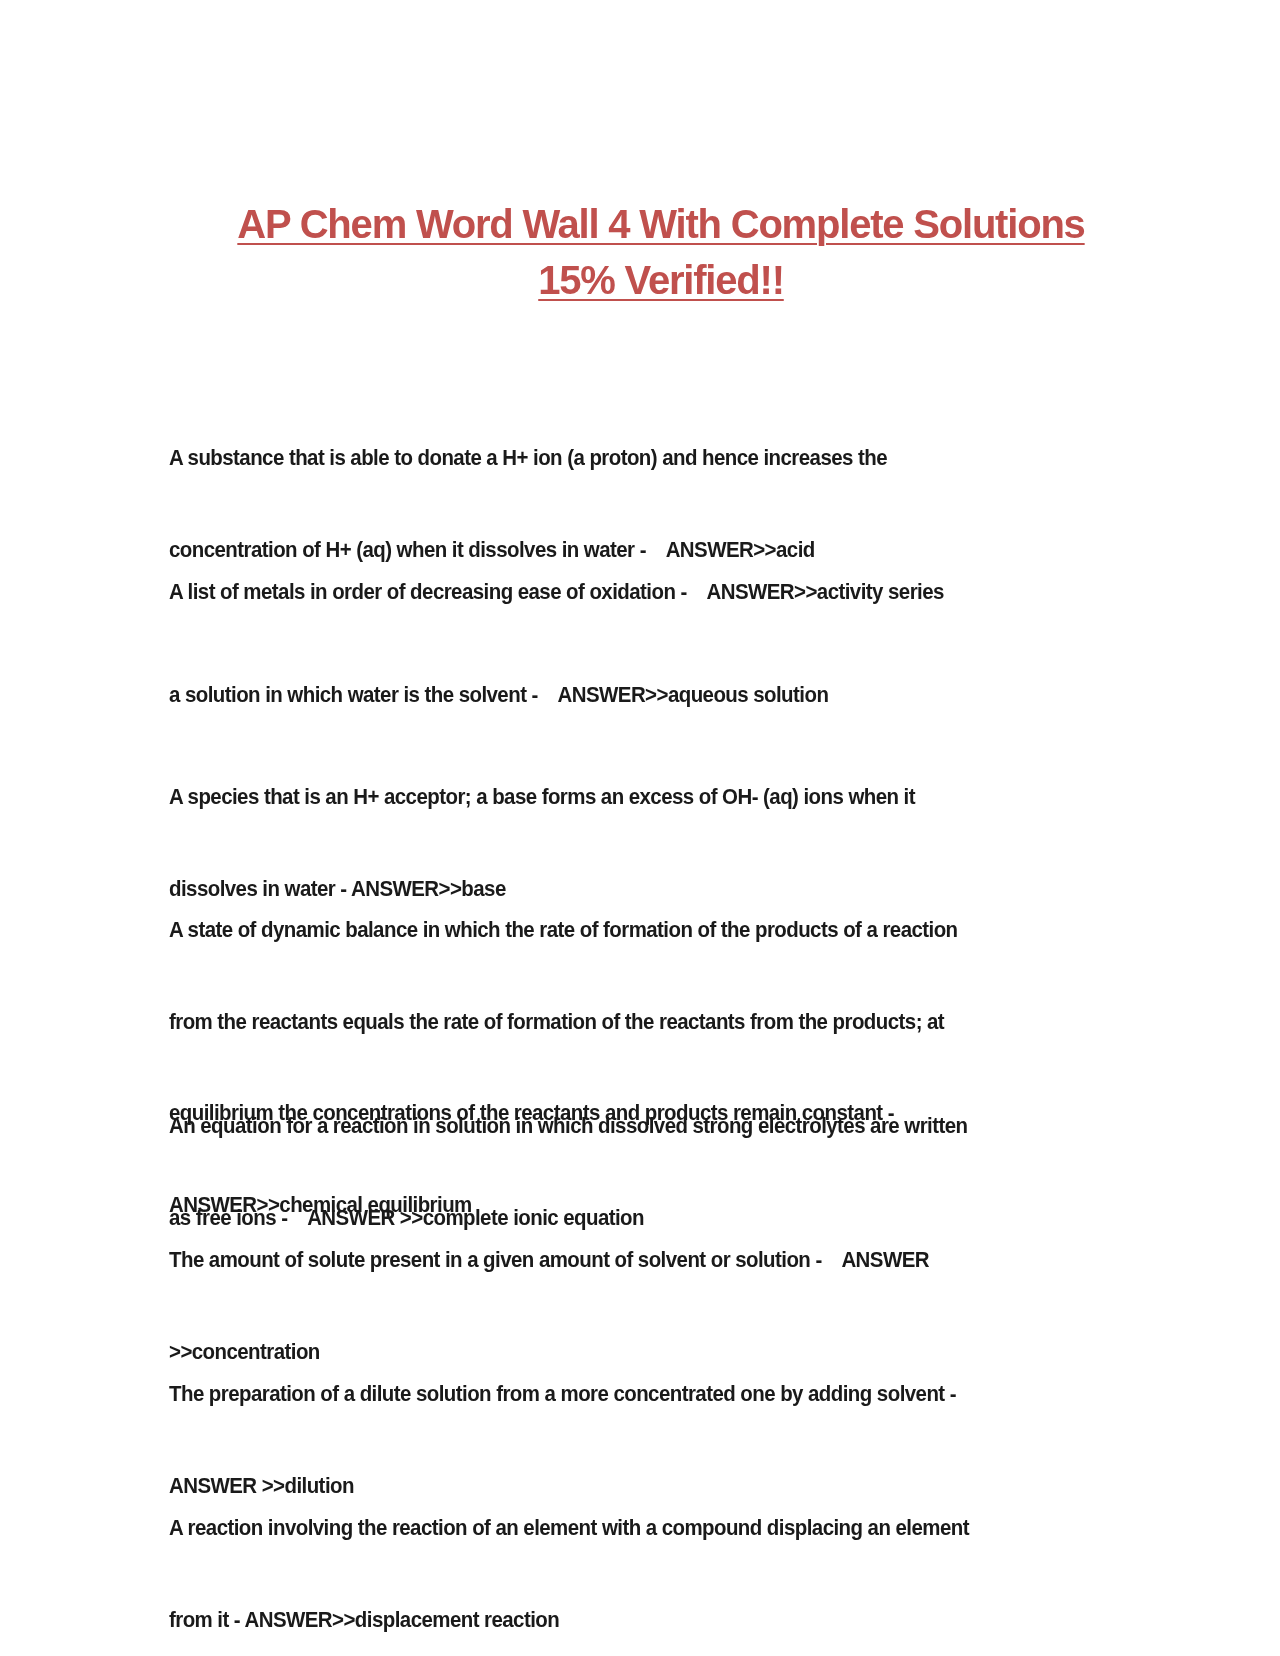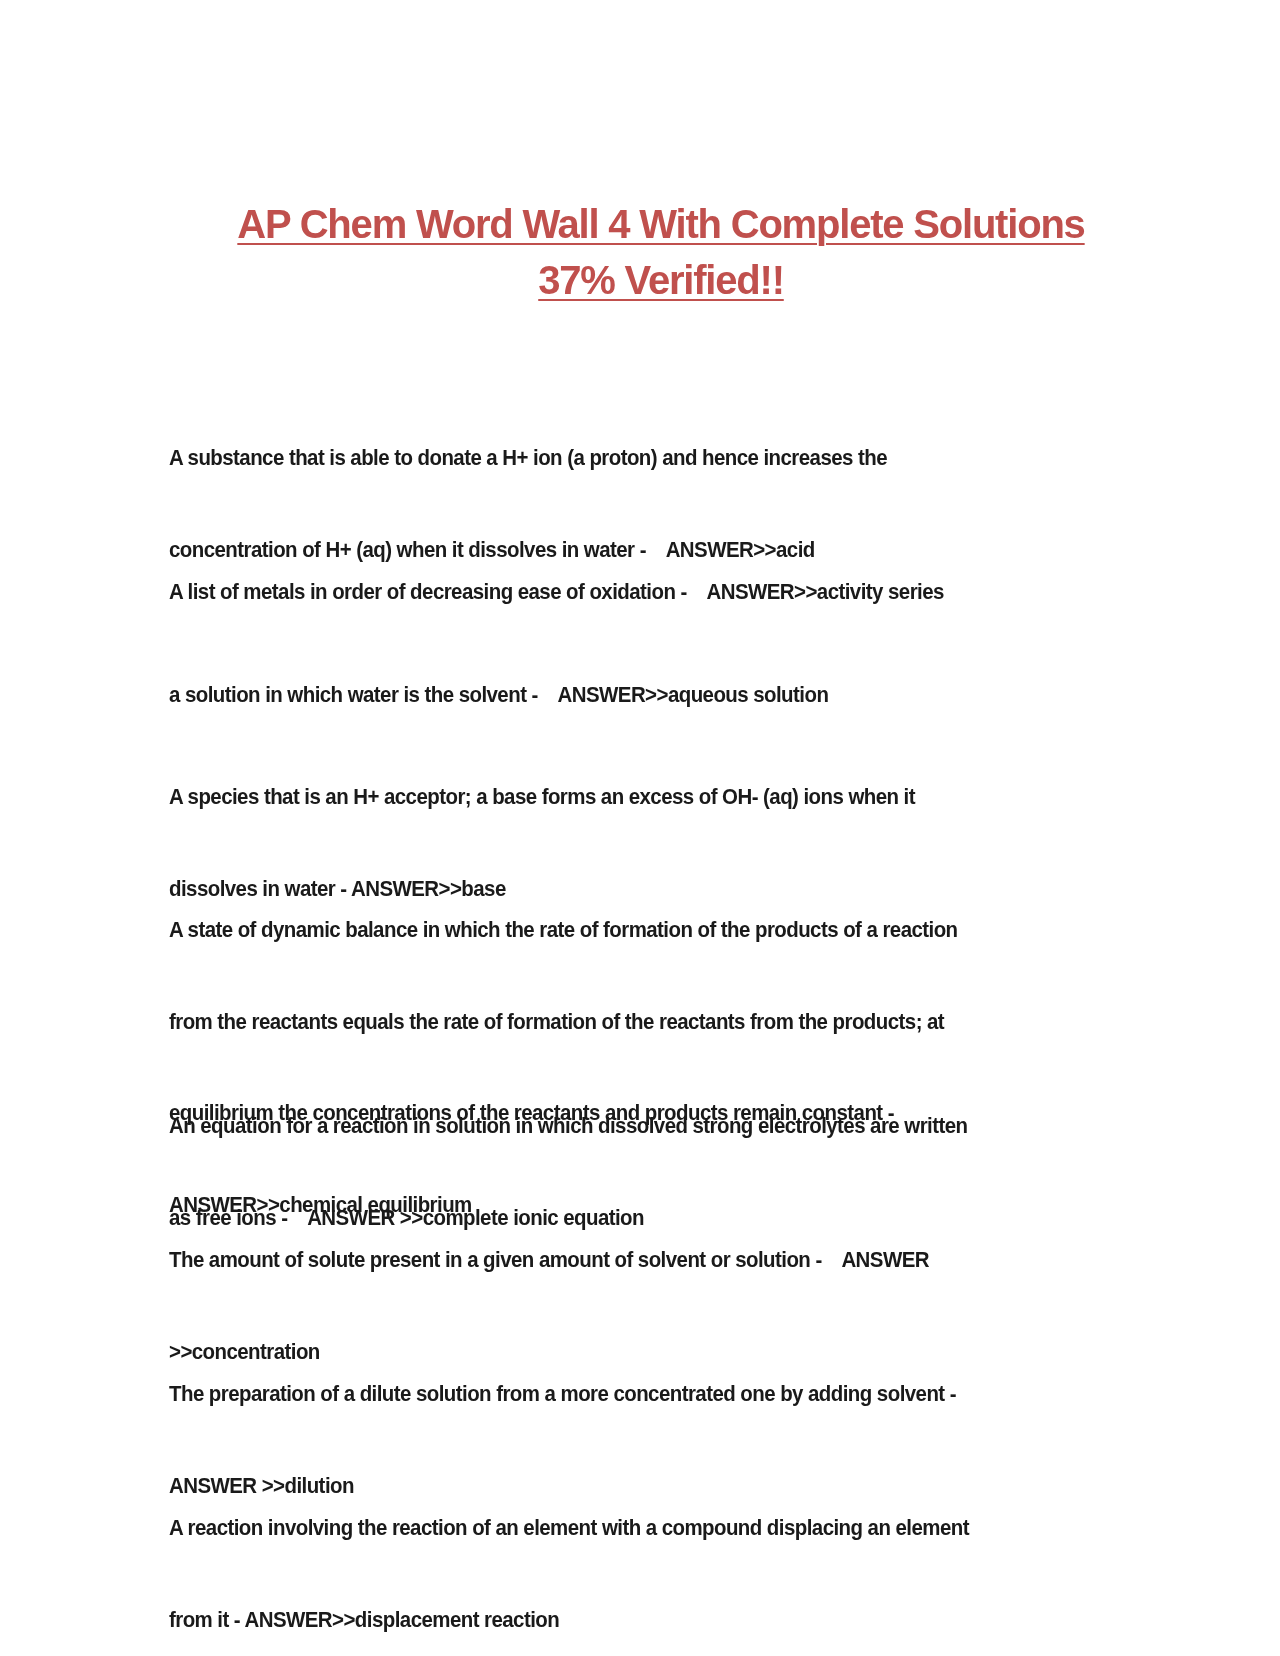--- a/index.html
+++ b/index.html
@@ -54,21 +54,21 @@
   }
   .item .line { display: block; }
 </style>
 </head>
 <body>
 
 <div class="page">
 
   <div class="title">
     <span>AP Chem Word Wall 4 With Complete Solutions </span>
-    <span>37% Verified!!</span>
+    <span>15% Verified!!</span>
   </div>
 
   <div class="item" style="top:382px;">
     <span class="line">A substance that is able to donate a H+ ion (a proton) and hence increases the</span>
     <span class="line">concentration of H+ (aq) when it dissolves in water -    ANSWER&gt;&gt;acid</span>
   </div>
 
   <div class="item" style="top:516px;">
     <span class="line">A list of metals in order of decreasing ease of oxidation -    ANSWER&gt;&gt;activity series</span>
   </div>

